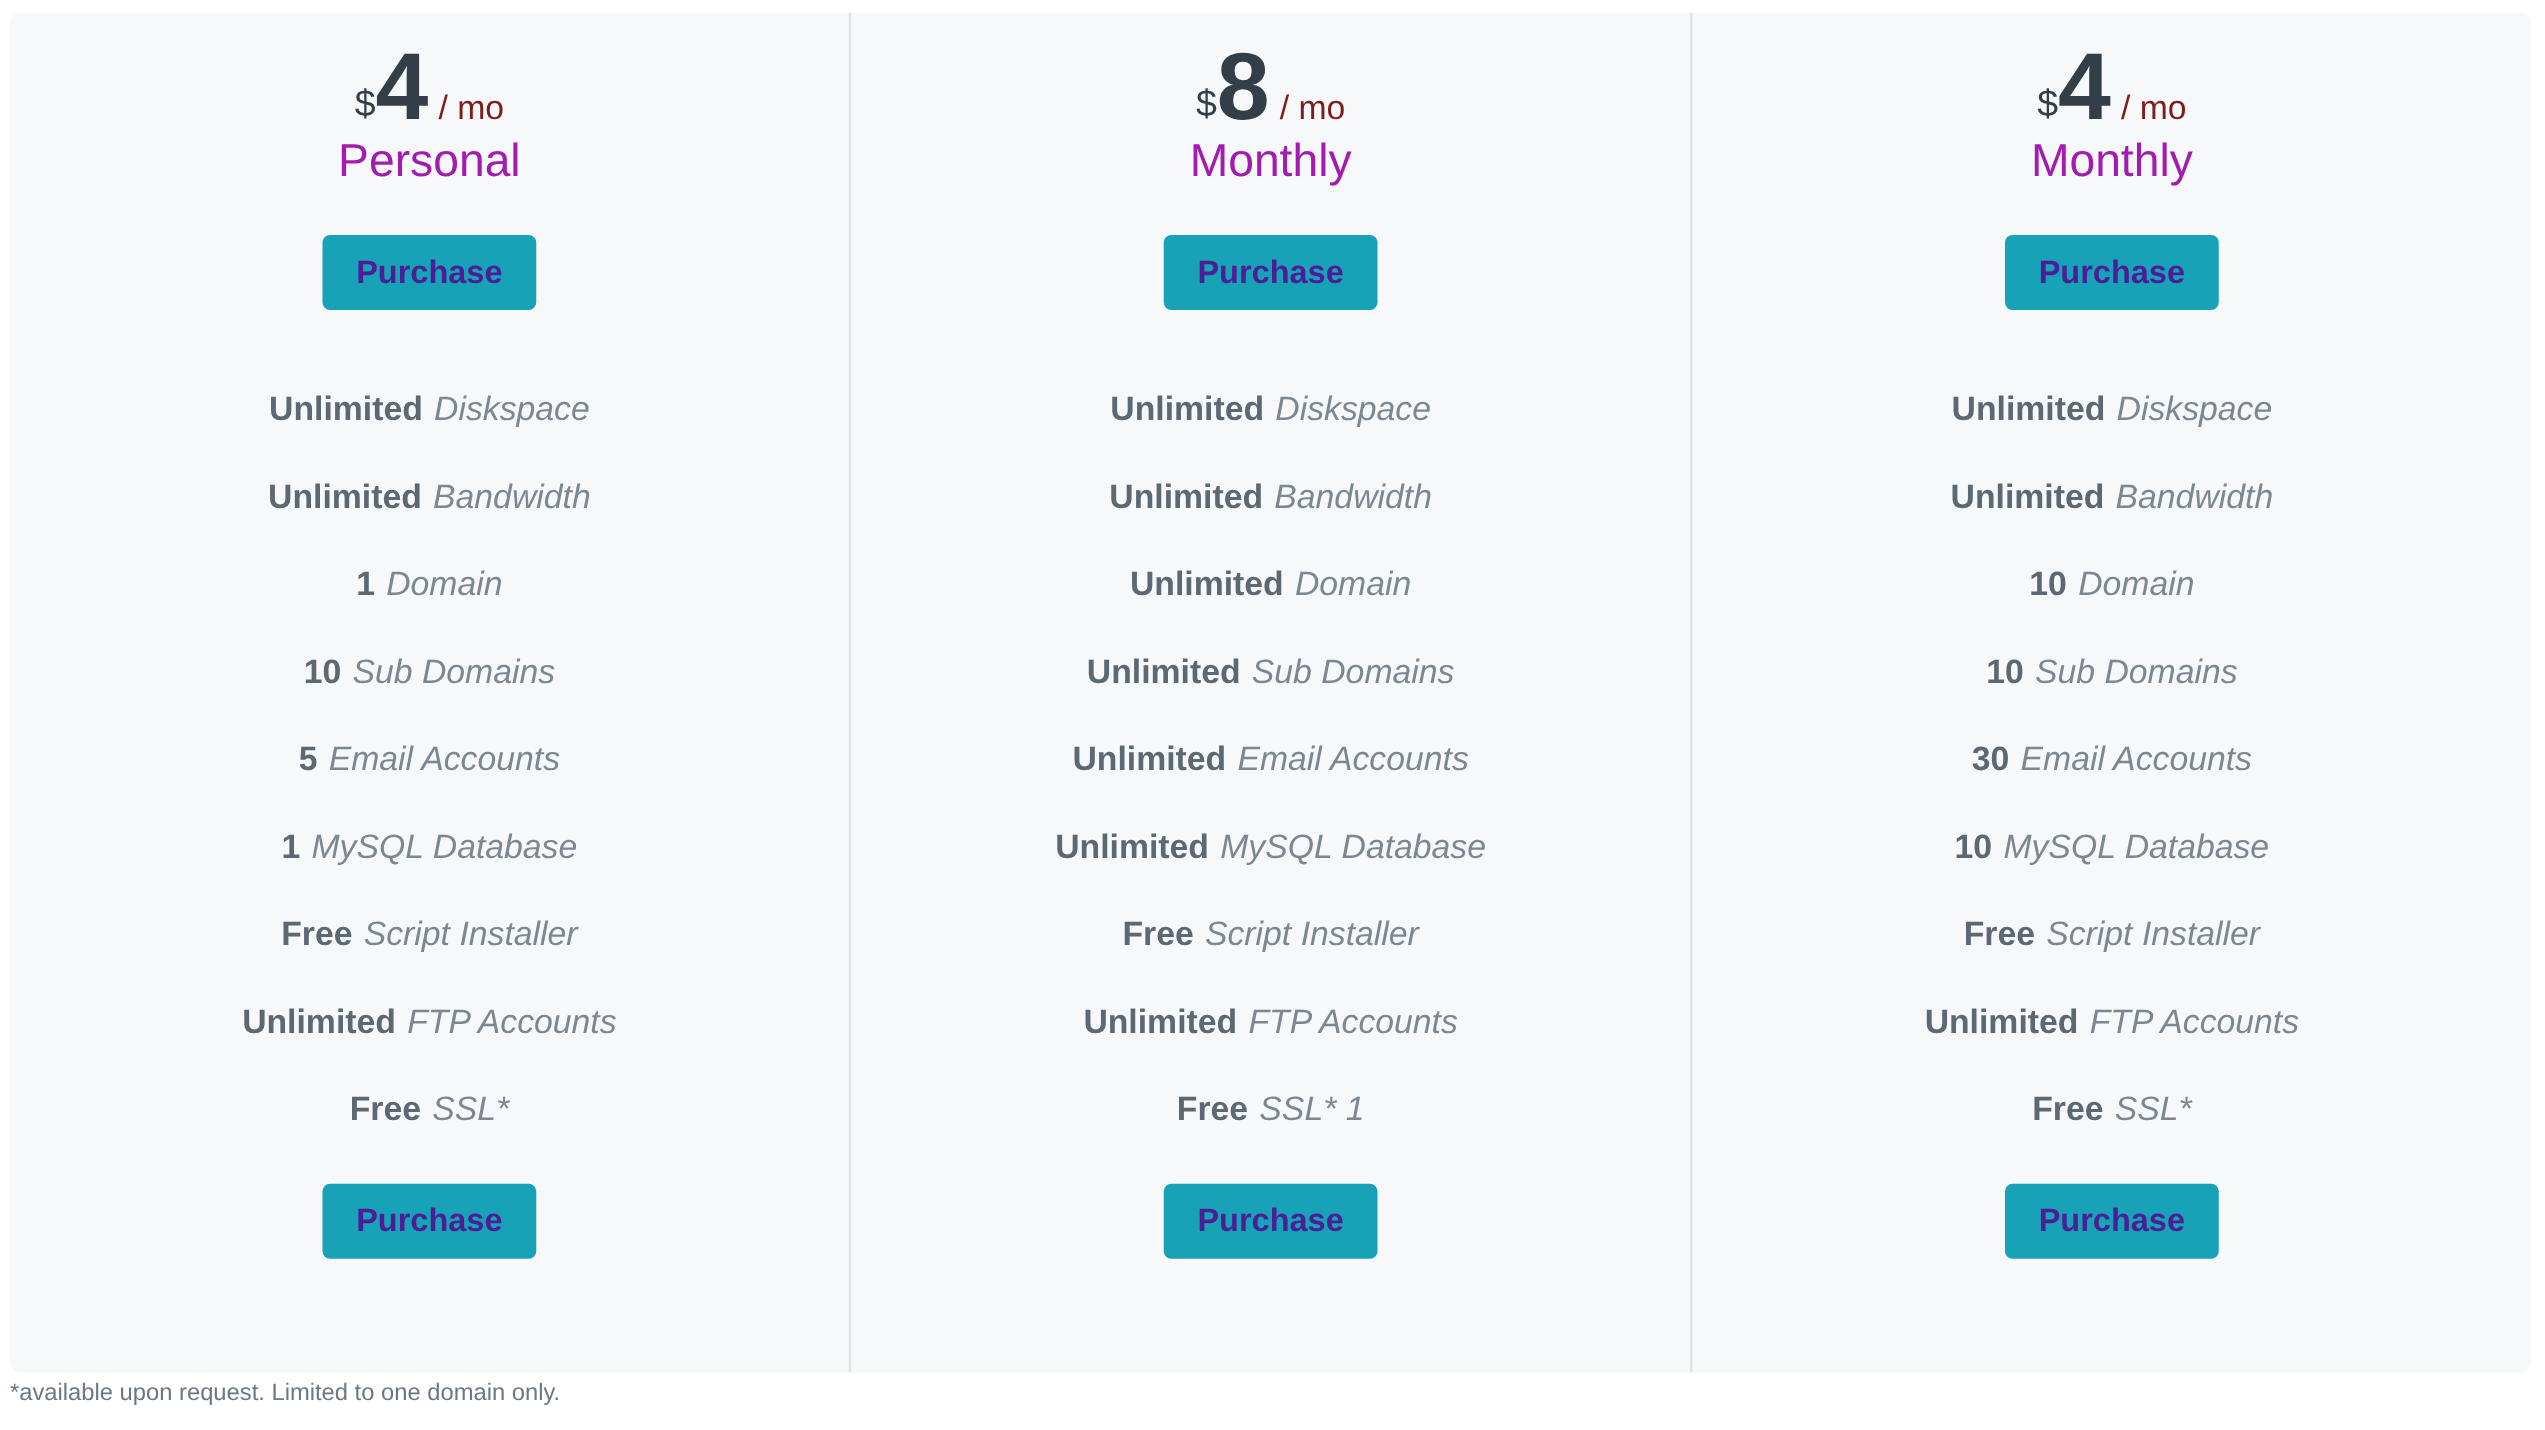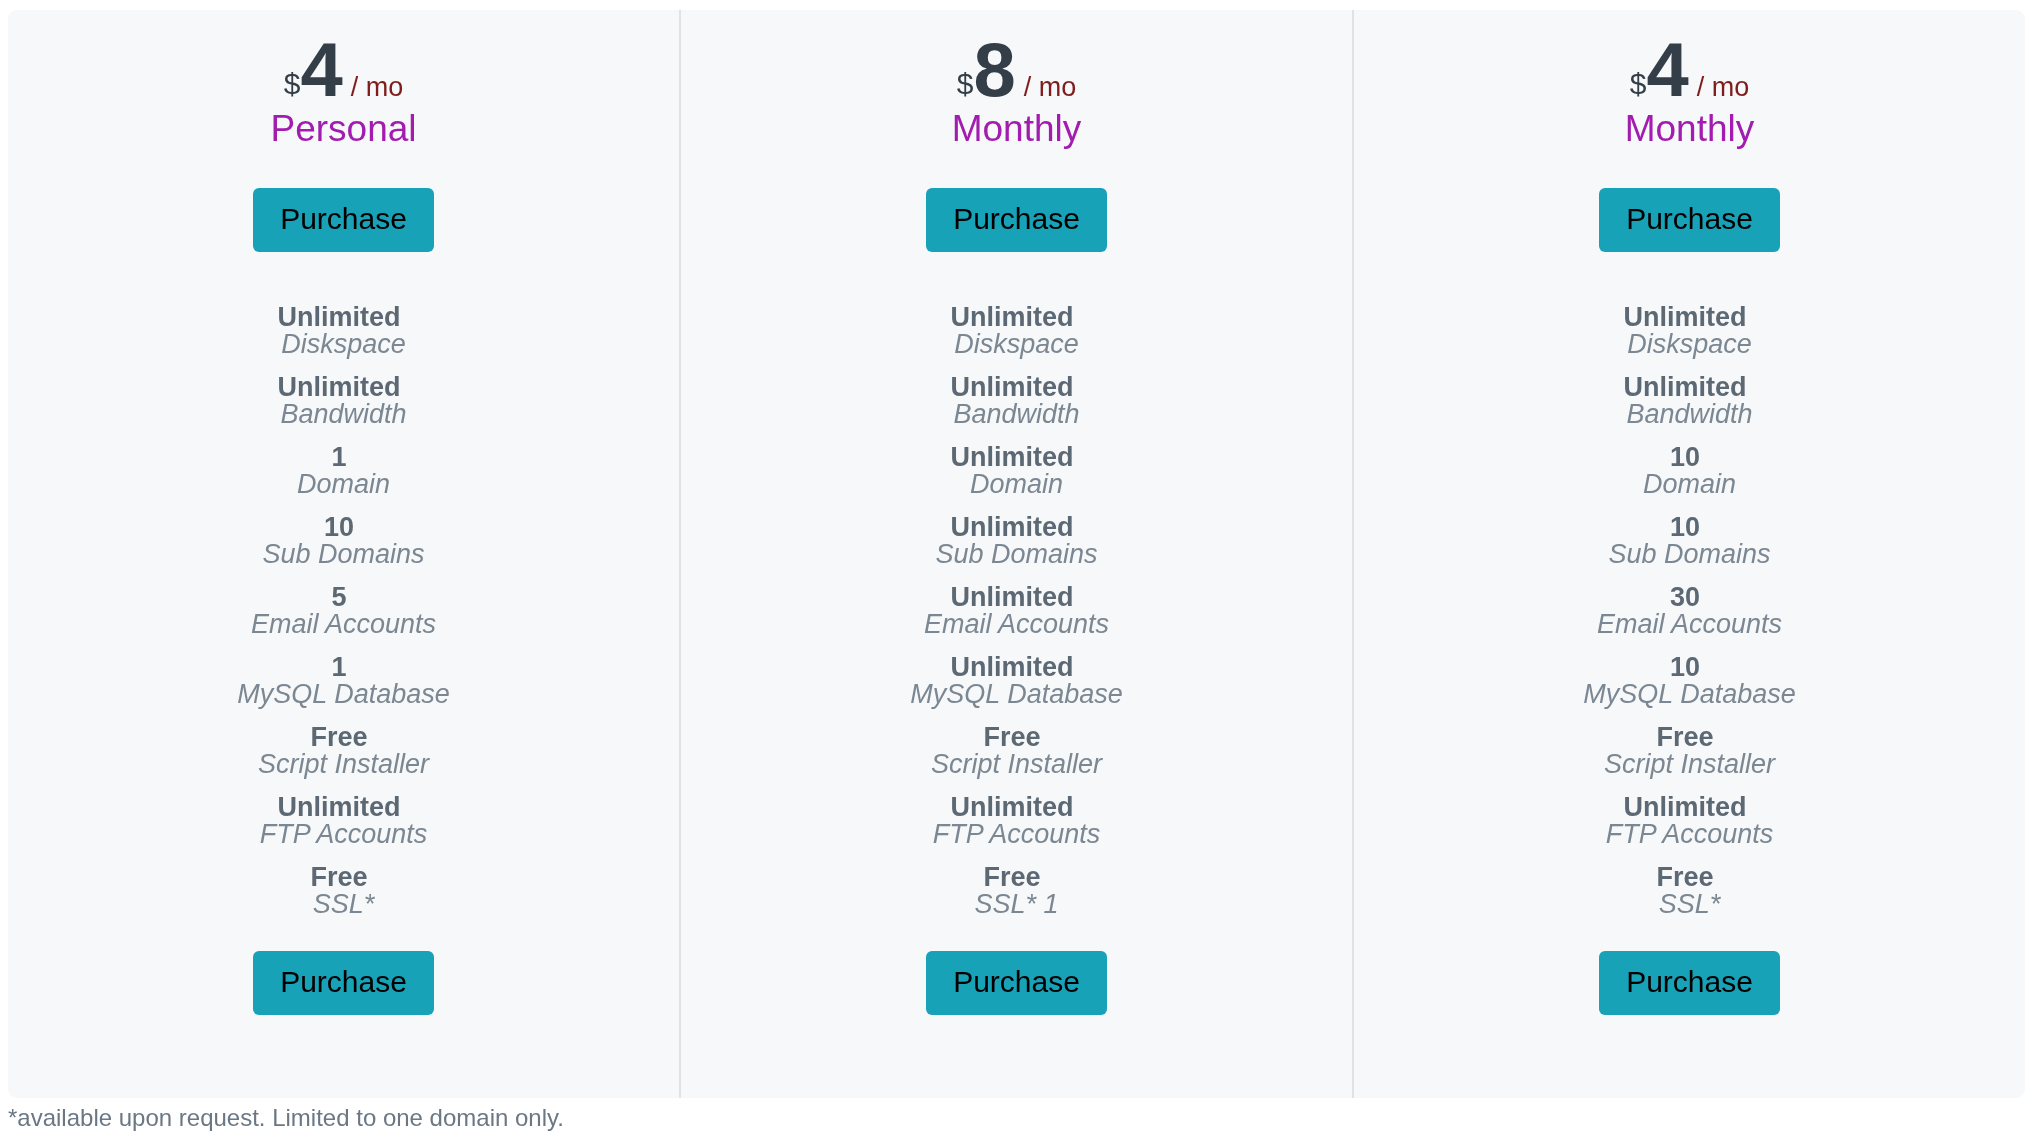--- a/index.html
+++ b/index.html
@@ -86,26 +86,26 @@
     font-weight: 400;
     color: #a21caf;
     line-height: 1;
     margin-top: 6px;
     height: 40px;
   }
 
   
   .purchase-button {
     background: #17a2b8;
-    color: #000000;
+    color: #4c1d95;
     border: none;
     border-radius: 6px;
     font-family: "Liberation Sans", sans-serif;
-    font-size: 30px;
-    font-weight: 400;
+    font-size: 26px;
+    font-weight: 700;
     line-height: 1;
     padding: 16px 27px 18px 27px;
     cursor: pointer;
     display: inline-block;
     white-space: nowrap;
   }
   .purchase-top {
     margin-top: 38px;
   }
   .purchase-bottom {
@@ -124,21 +124,20 @@
     text-align: center;
     font-size: 27px;
     line-height: 1;
     color: #6b7884;
     font-weight: 400;
     height: 70px;
     display: flex;
     align-items: center;
     justify-content: center;
     white-space: nowrap;
-    flex-direction: column;
   }
   .feature-value {
     font-weight: 700;
     color: #5c6873;
     margin-right: 9px;
   }
   .feature-label {
     font-weight: 400;
     color: #7b8792;
     font-style: italic;
@@ -149,21 +148,21 @@
     display: flex;
     justify-content: center;
     width: 100%;
   }
 
   
   .footnote {
     position: absolute;
     left: 8px;
     top: 1104px;
-    font-size: 24px;
+    font-size: 19px;
     line-height: 1.2;
     color: #6b7884;
     font-weight: 400;
     white-space: nowrap;
   }
 </style>
 </head>
 <body>
 
 <div id="stage">

